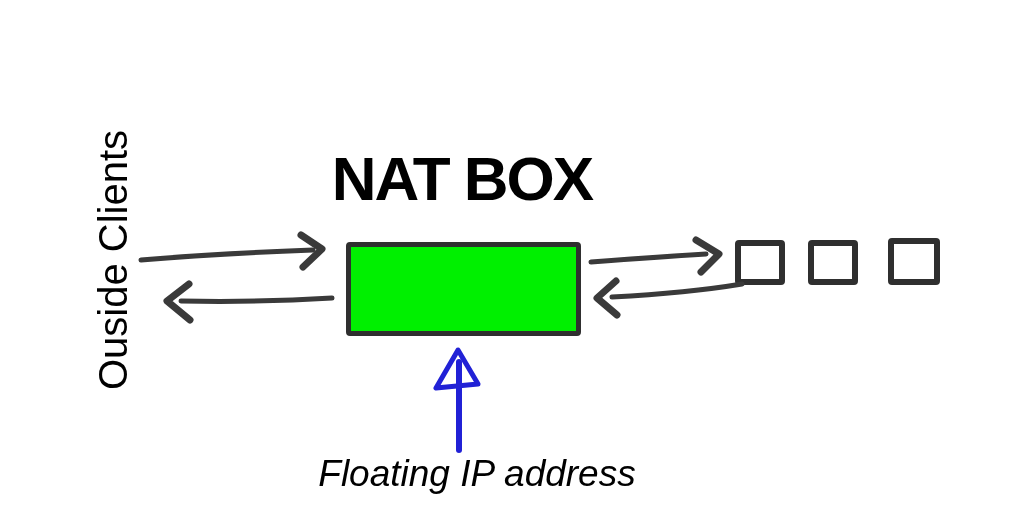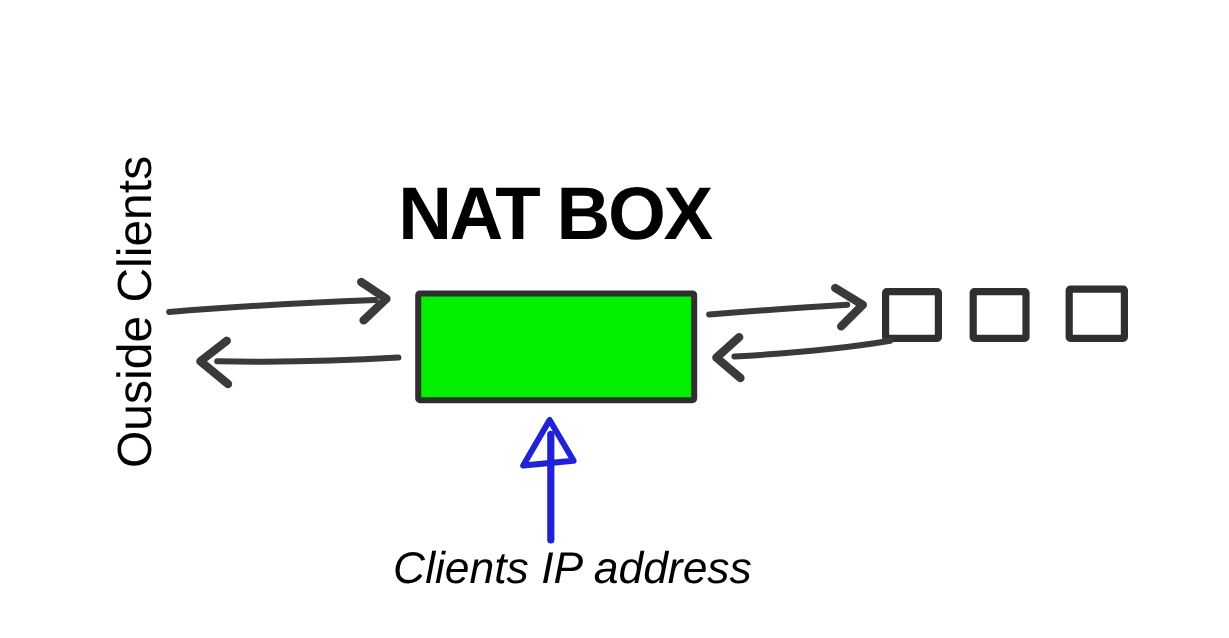--- a/index.html
+++ b/index.html
@@ -143,15 +143,15 @@
       <path class="stroke-dark" stroke-width="5" d="M742,284 C 700,291 650,295 612,297"></path>
       <path class="stroke-dark" stroke-width="7" d="M616,281 L597,298 L617,315"></path>
     </g>
 
     <g>
       <path class="stroke-blue" stroke-width="5" fill="#ffffff" d="M458,350 L436,388 L478,384 Z"></path>
       <path class="stroke-blue" stroke-width="6" fill="none" d="M459,450 L459,362"></path>
     </g>
   </svg>
 
-  <div class="floating-label">Clients IP address</div>
+  <div class="floating-label">Floating IP address</div>
 
 </div>
 
 </body></html>

